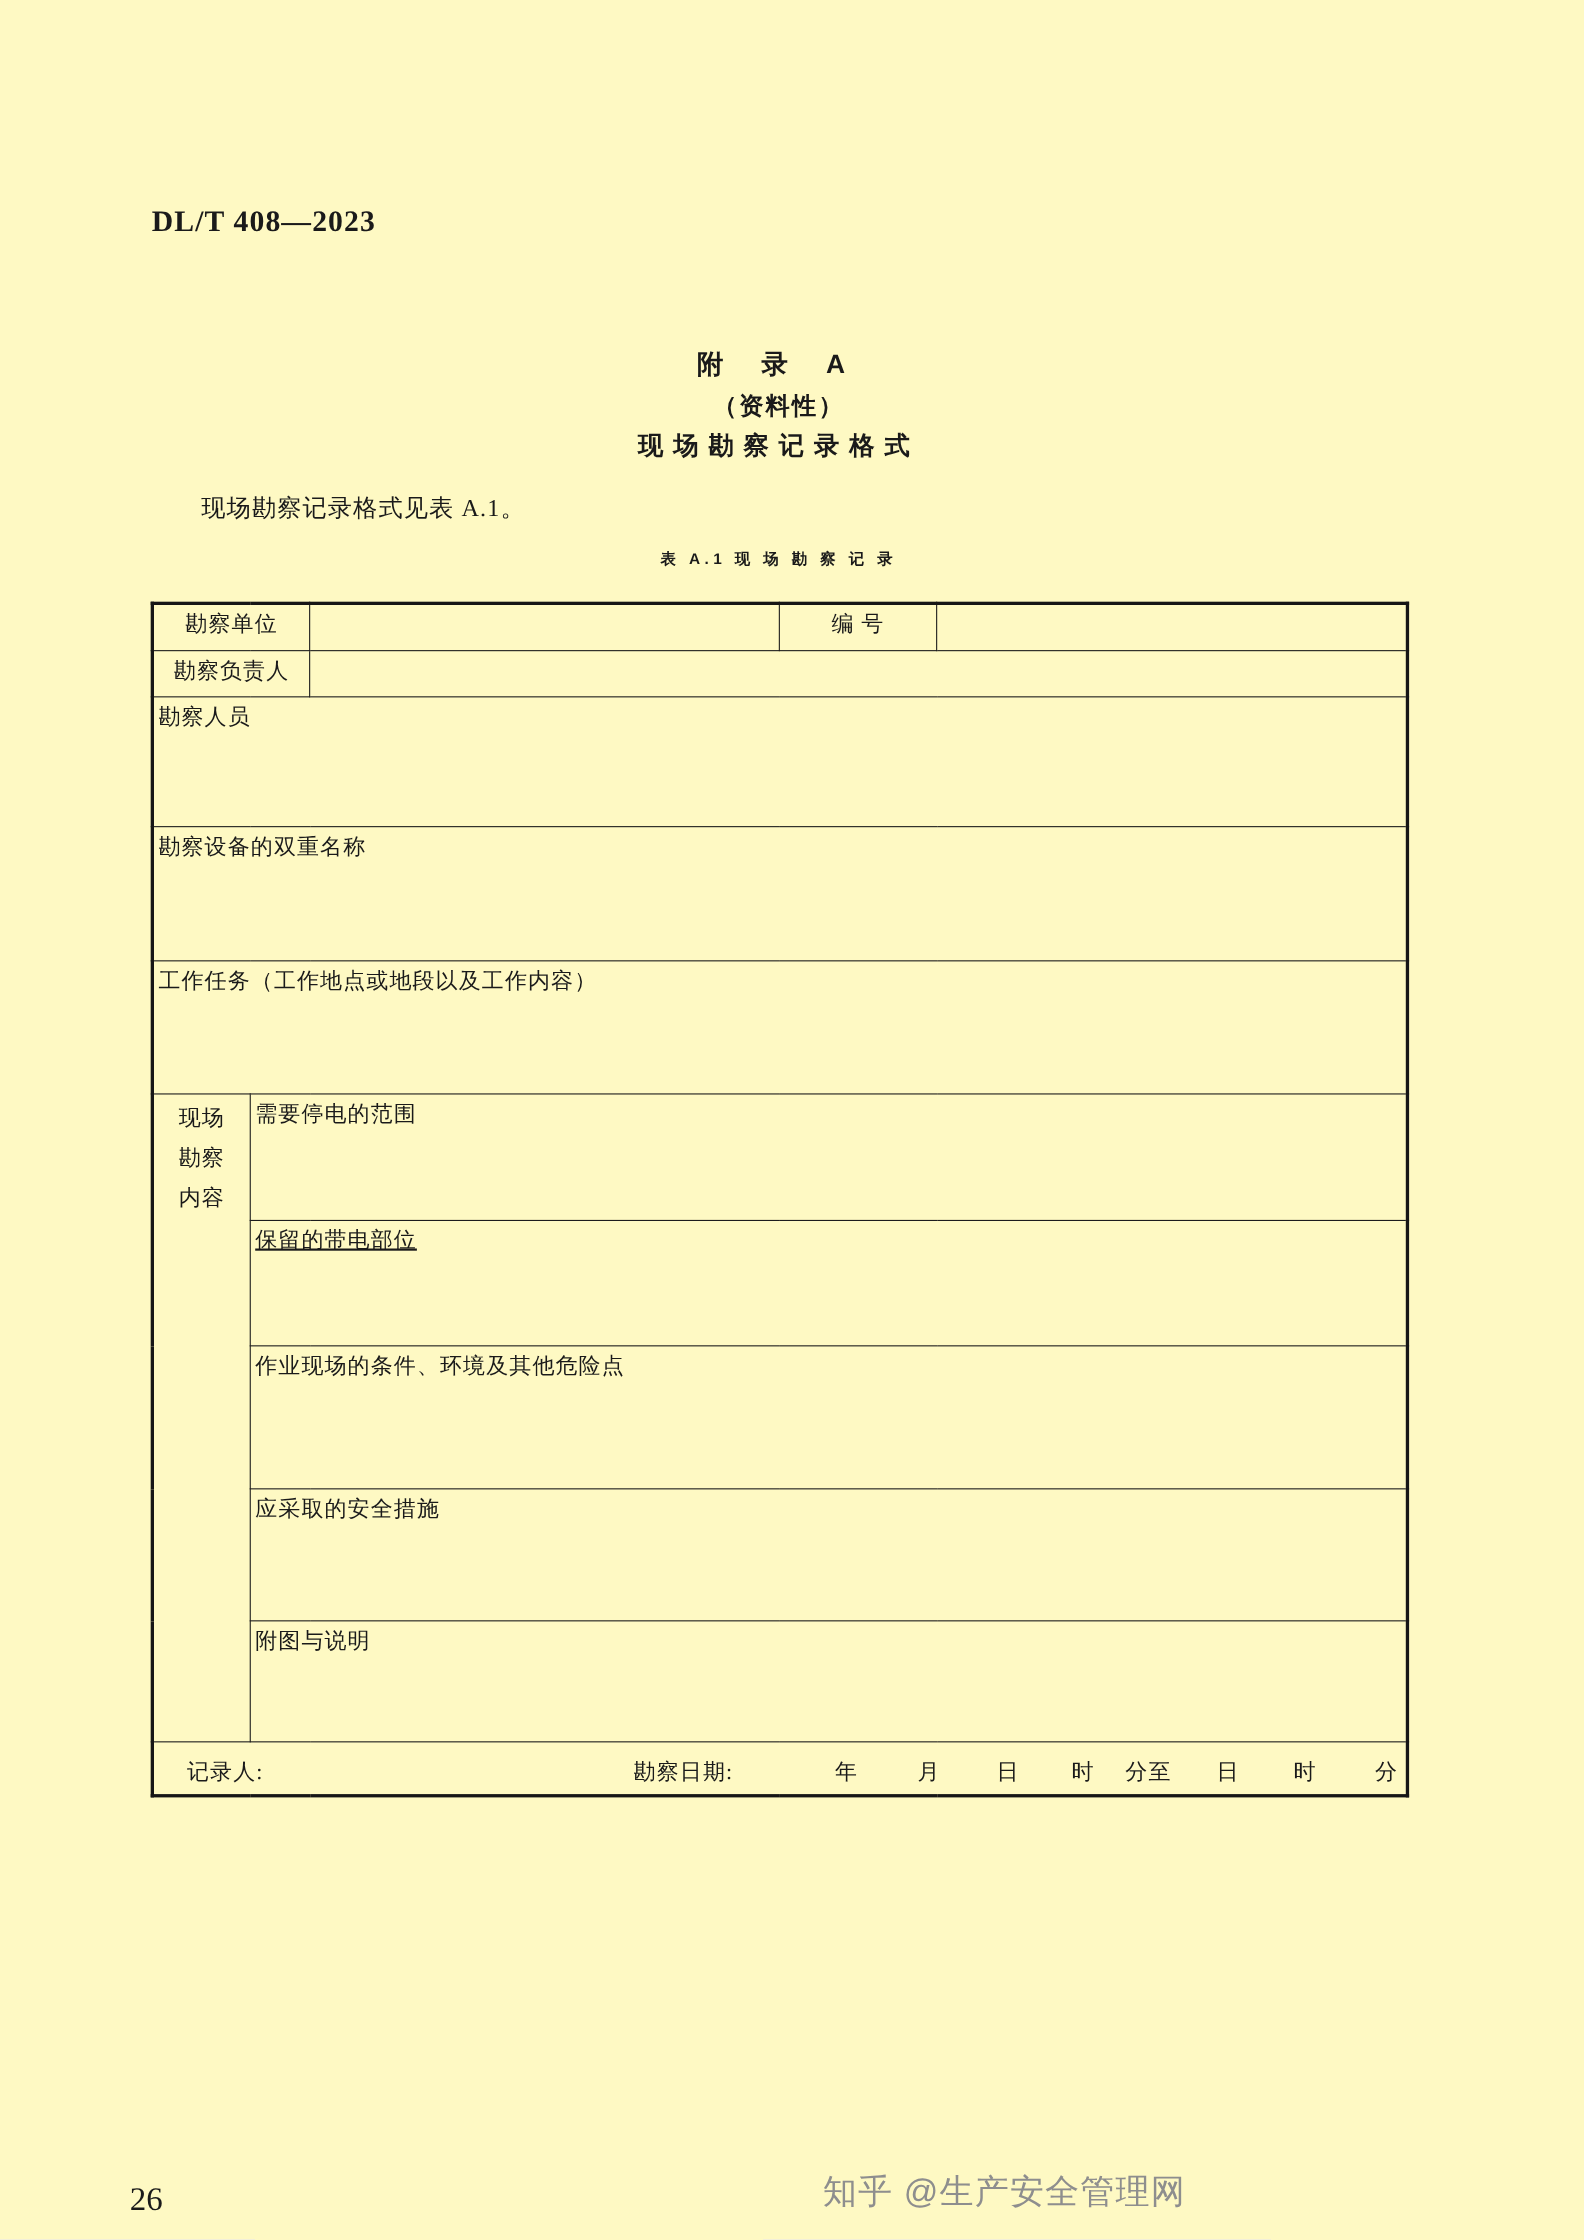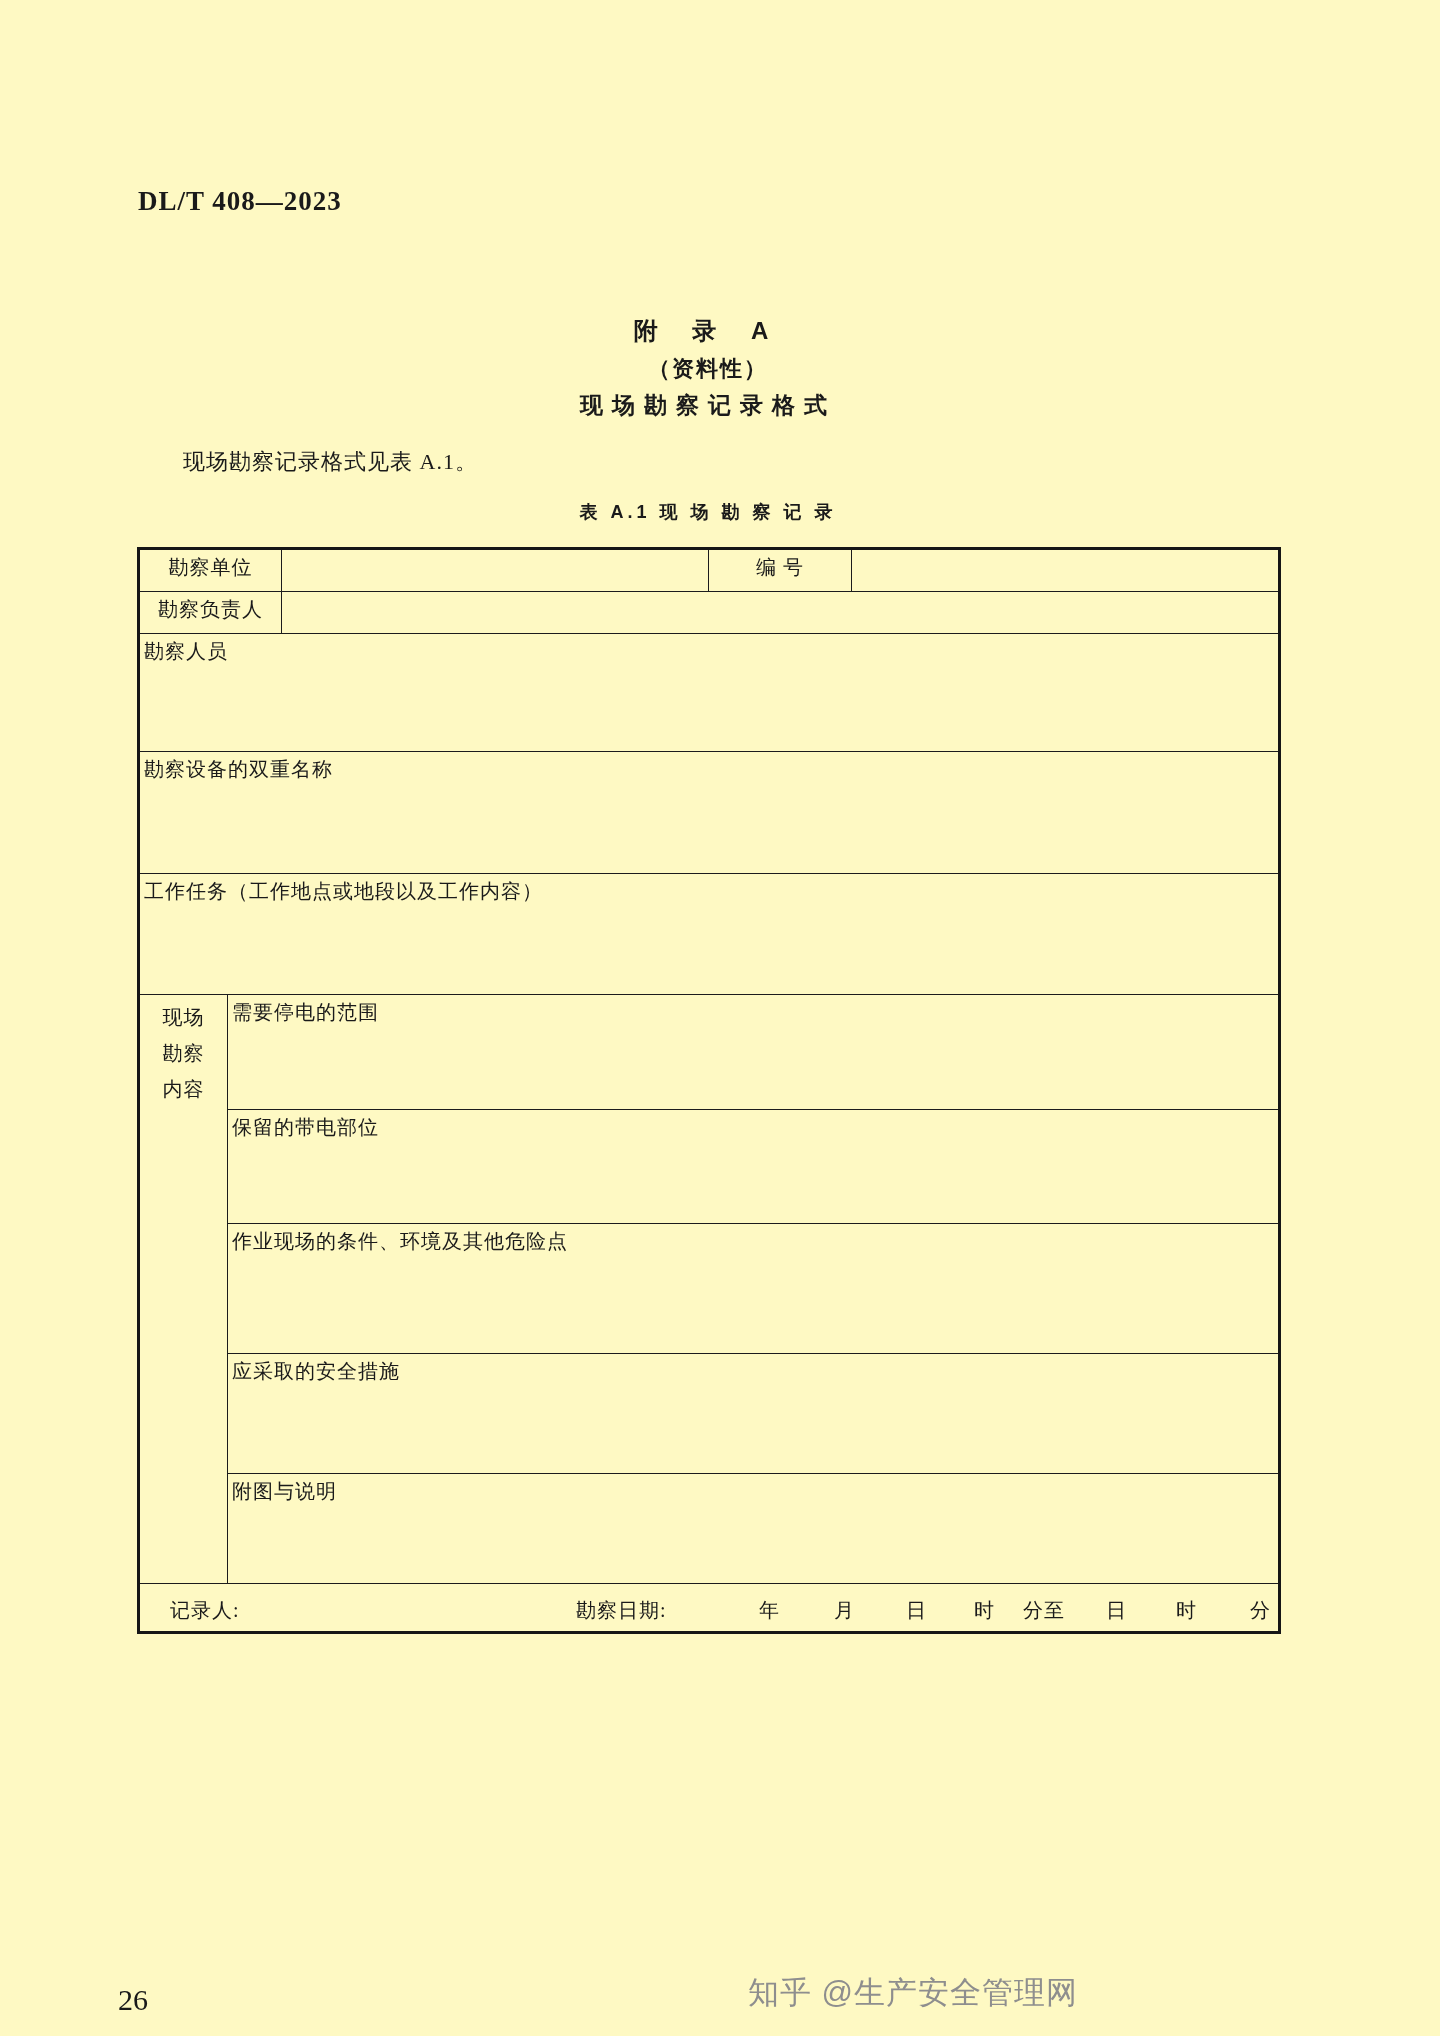--- a/index.html
+++ b/index.html
@@ -25,21 +25,21 @@
   .title-1 { top:315px; font-size:24px; letter-spacing:14px; }
   .title-2 { top:354px; font-size:22px; letter-spacing:2px; }
   .title-3 { top:390px; font-size:23px; letter-spacing:9px; }
   .intro {
     position:absolute; left:183px; top:447px;
     font-size:22px; letter-spacing:1px;
   }
   .caption {
     position:absolute; left:0; top:500px; width:1416px; text-align:center;
     font-family:"Liberation Sans", sans-serif;
-    font-weight:bold; font-size:18px; letter-spacing:4px;
+    font-weight:bold; font-size:14px; letter-spacing:4px;
   }
   table.survey {
     position:absolute; left:137px; top:547px;
     width:1141px;
     border-collapse:collapse;
     table-layout:fixed;
     border:3px solid #161616;
   }
   table.survey td {
     border:1.6px solid #1c1c1c;
@@ -112,21 +112,21 @@
         <td colspan="5" class="lbl-top">工作任务（工作地点或地段以及工作内容）</td>
       </tr>
       <tr style="height:115px;">
         <td rowspan="5" class="section-hdr">
           <div>现场</div>
           <div>勘察</div>
           <div>内容</div>
         </td>
         <td colspan="4" class="sub-lbl">需要停电的范围</td>
       </tr>
-      <tr style="height:114px;">
+      <tr style="height:114px;text-decoration:underline;">
         <td colspan="4" class="sub-lbl">保留的带电部位</td>
       </tr>
       <tr style="height:130px;">
         <td colspan="4" class="sub-lbl">作业现场的条件、环境及其他危险点</td>
       </tr>
       <tr style="height:120px;">
         <td colspan="4" class="sub-lbl">应采取的安全措施</td>
       </tr>
       <tr style="height:110px;">
         <td colspan="4" class="sub-lbl">附图与说明</td>

